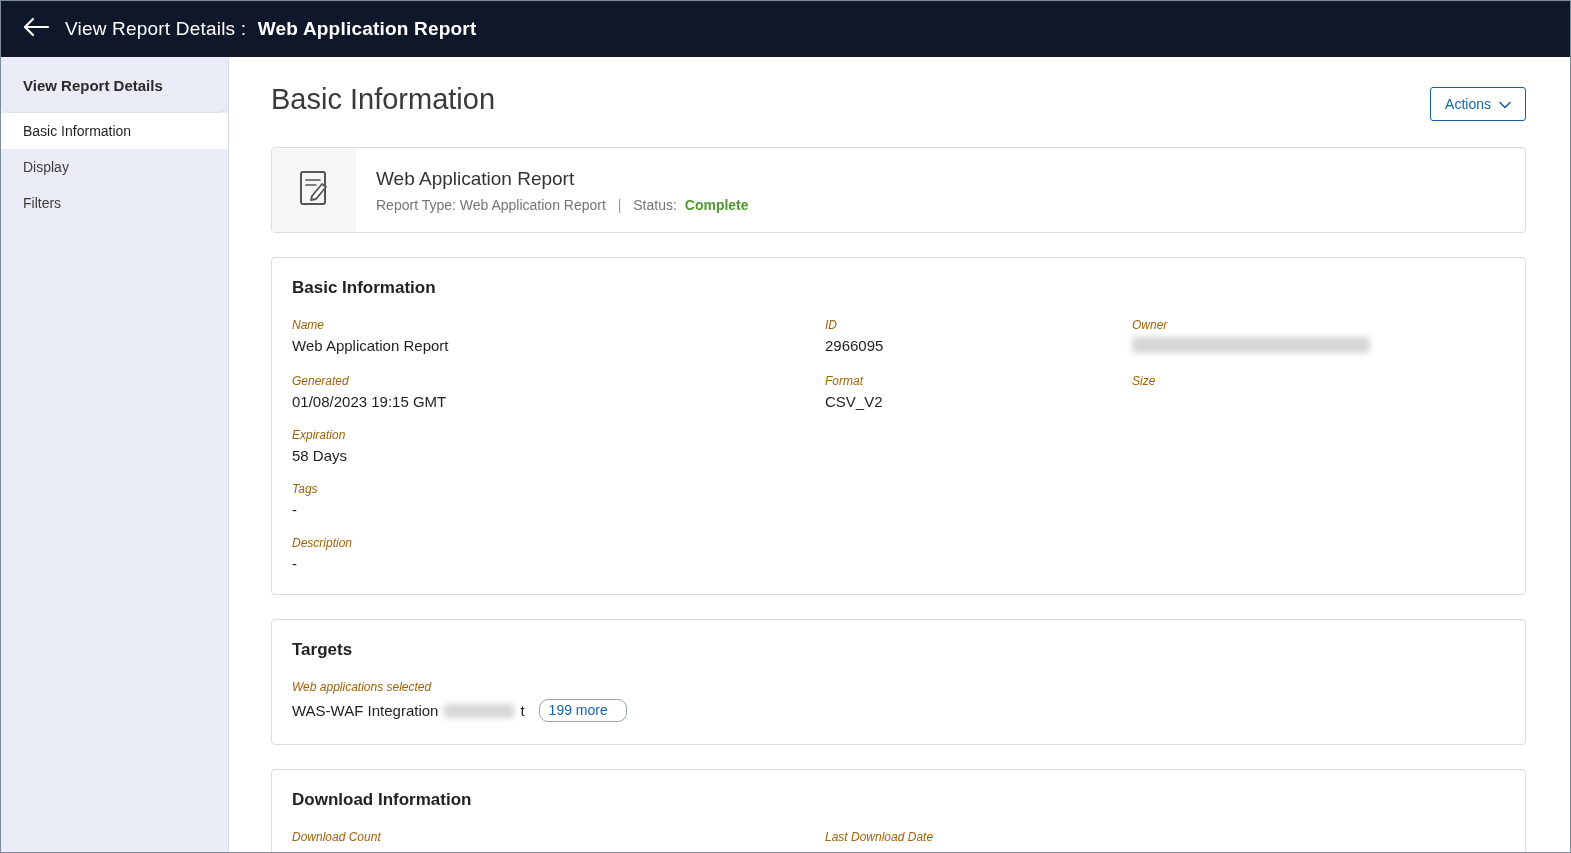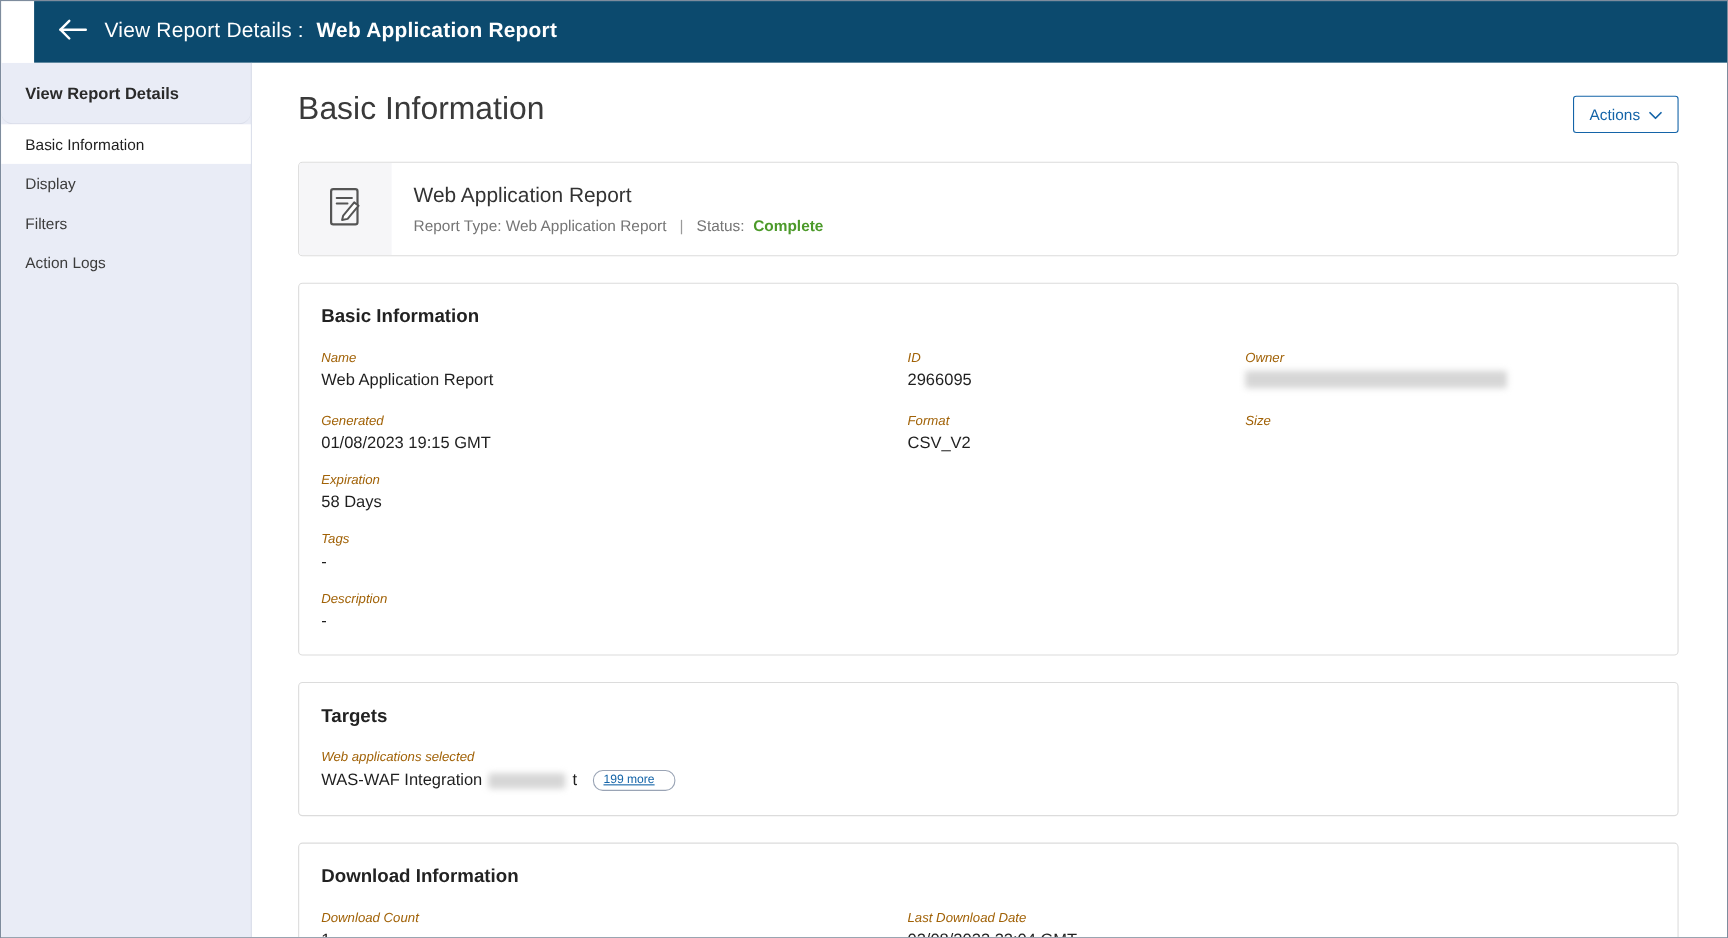--- a/index.html
+++ b/index.html
@@ -14,26 +14,25 @@
     border: 1px solid #7e8c9d;
     overflow: hidden;
     display: flex;
     flex-direction: column;
     background: #fff;
   }
 
   
   .topbar {
     height: 56px;
-    background: #0c4a6e;
+    background: #0f172a;
     display: flex;
     align-items: center;
     padding: 0 18px;
     flex: 0 0 auto;
-    margin-left: 30px;
   }
   .back-btn {
     width: 34px; height: 34px;
     display: flex; align-items: center; justify-content: center;
     cursor: pointer;
     margin-right: 12px;
   }
   .topbar-title {
     color: #ffffff;
     font-size: 19px;
@@ -188,29 +187,28 @@
   .redacted-inline {
     display: inline-block;
     width: 70px;
     height: 14px;
     background: #d6d6d6;
     border-radius: 2px;
     filter: blur(3px);
   }
   .more-badge {
     display: inline-block;
-    font-size: 11px;
+    font-size: 14px;
     color: #1464a8;
     border: 1px solid #9aa4b5;
     border-radius: 9px;
     padding: 2px 18px 3px 9px;
     margin-left: 8px;
     cursor: pointer;
     background: #fff;
-    text-decoration: underline;
   }
 
   
   .download-card { margin-bottom: -2px; }
 </style>
 </head>
 <body>
 
 <div class="screen">
 
@@ -229,21 +227,20 @@
     </div>
   </div>
 
   <div class="body-row">
 
     <div class="sidebar">
       <div class="sidebar-title">View Report Details</div>
       <div class="sidebar-item active">Basic Information</div>
       <div class="sidebar-item">Display</div>
       <div class="sidebar-item">Filters</div>
-      <div class="sidebar-item">Action Logs</div>
     </div>
 
     <div class="content">
 
       <div class="page-head">
         <div class="page-title">Basic Information</div>
         <button class="actions-btn">
           <span>Actions</span>
           <span>
             <svg width="12" height="8" viewBox="0 0 12 8" fill="none">

